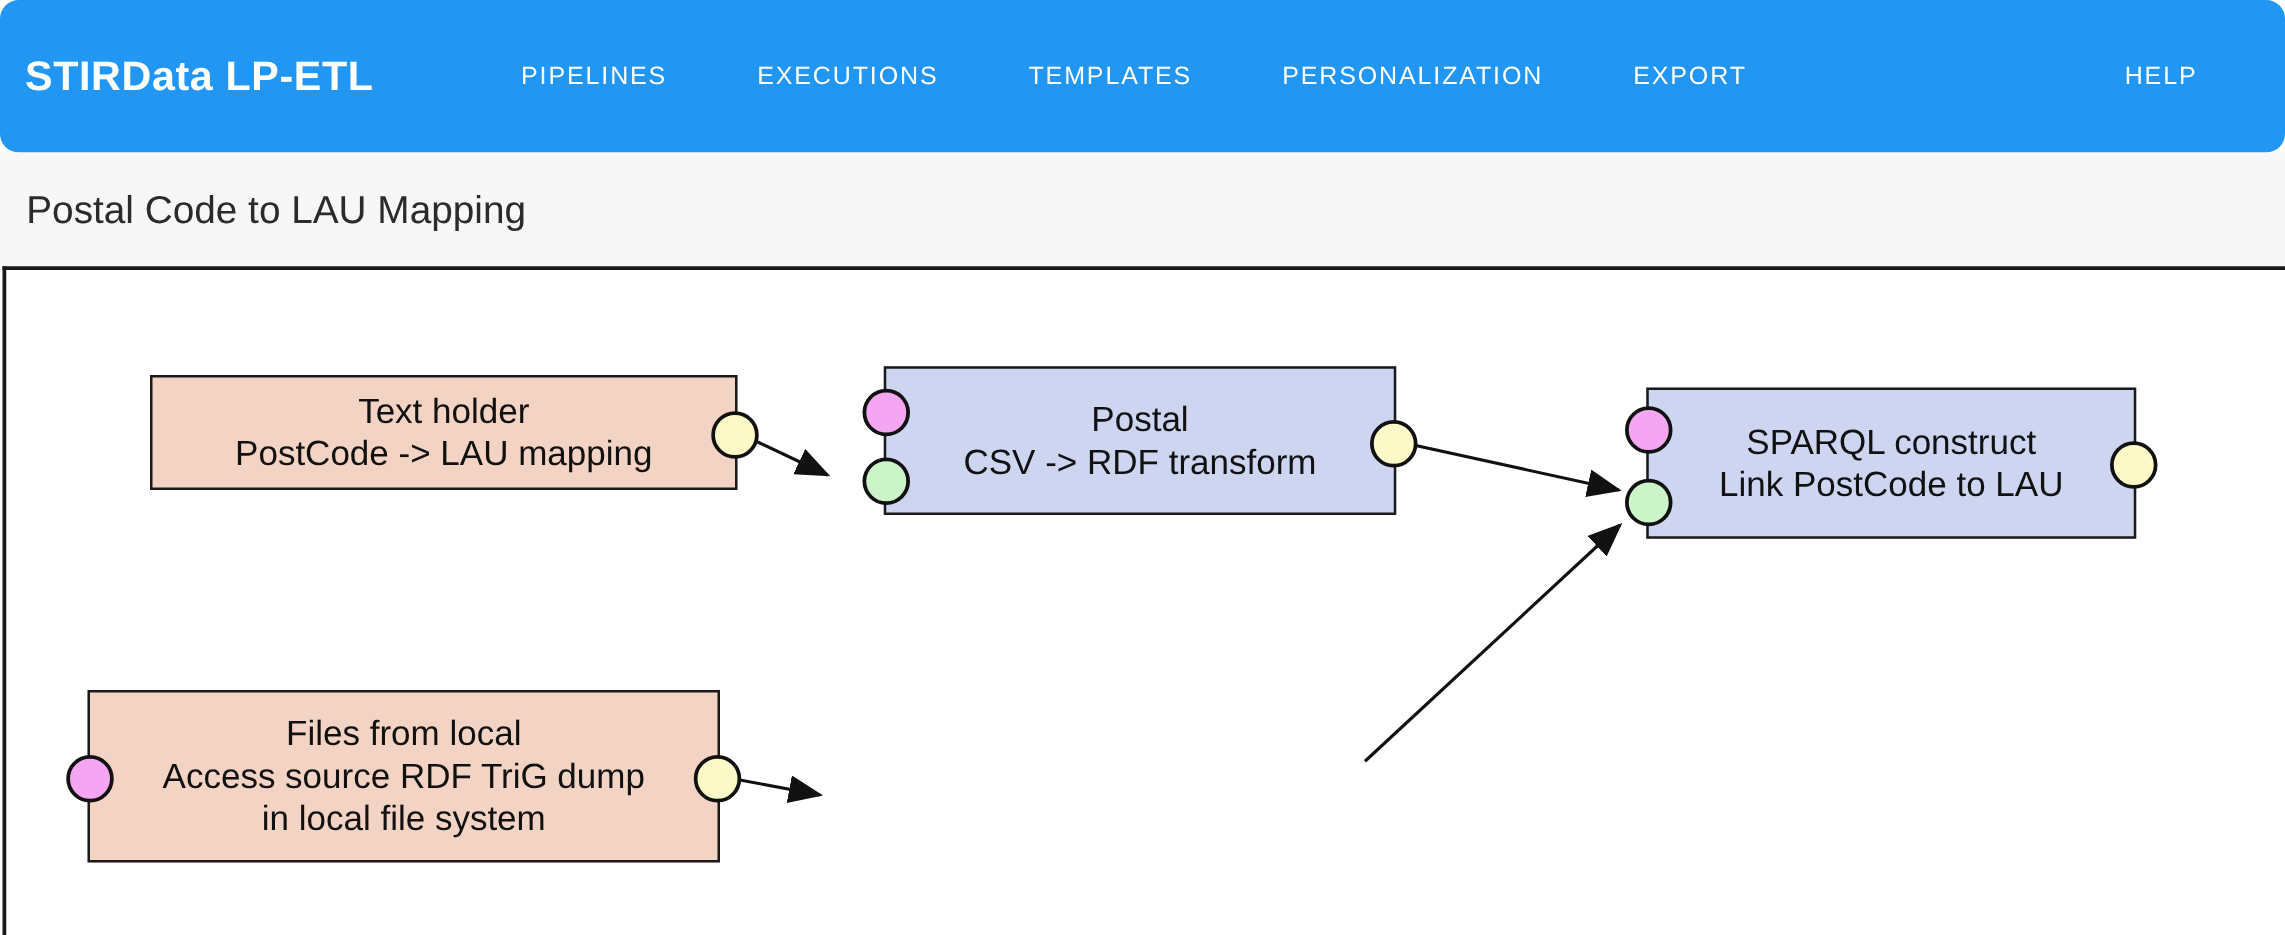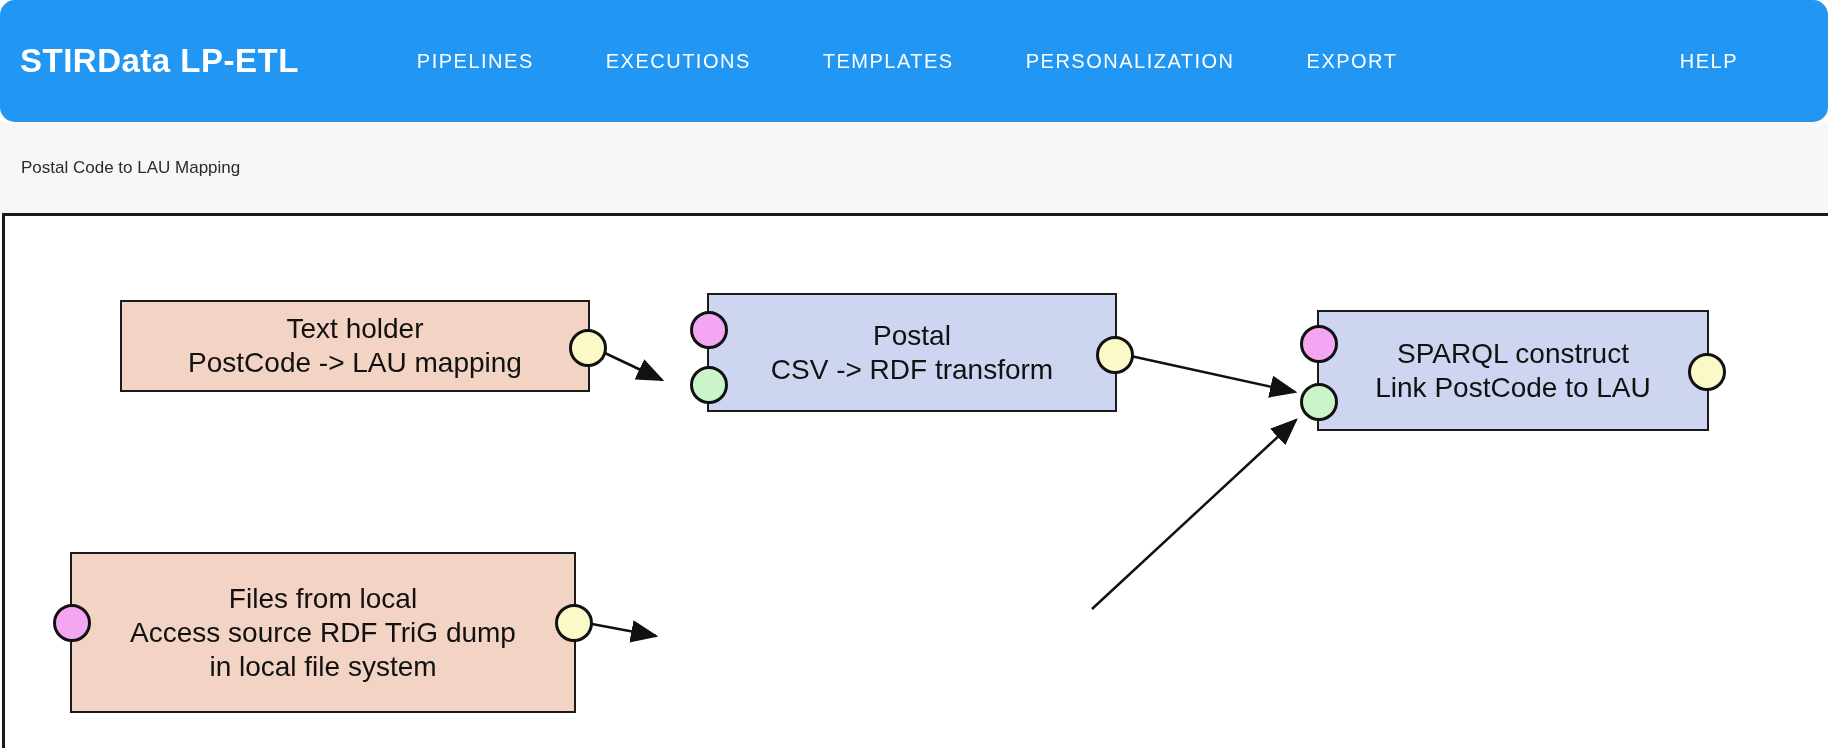--- a/index.html
+++ b/index.html
@@ -11,34 +11,34 @@
     position:absolute; left:0; top:0; width:1828px; height:122px;
     background:var(--navbar-bg,#2196F3);
     display:flex; align-items:center;border-radius:15px;
   }
   .brand {
     margin-left:20px; color:#fff; font-size:33px; font-weight:bold;
     letter-spacing:0.5px; white-space:nowrap; cursor:pointer;
   }
   .nav-items {
     display:flex; align-items:center; margin-left:118px; gap:72px;
-    flex:1; padding-right:90px;
+    flex:1; padding-right:70px;
   }
   .nav-item {
     color:#fff; font-size:20px; letter-spacing:1.5px; white-space:nowrap;
     cursor:pointer;
   }
   .nav-item:last-child { margin-left:auto; }
 
   
   .header {
     position:absolute; left:0; top:122px; width:1828px; height:91px;
     background:#f7f7f7; display:flex; align-items:center;
   }
-  .page-title { margin-left:21px; font-size:17px; color:#2b2b2b; }
+  .page-title { margin-left:21px; font-size:31px; color:#2b2b2b; }
 
   
   .canvas {
     position:absolute; left:2px; top:213px; width:1829px; height:538px;
     background:#ffffff;
     border-top:3px solid var(--stroke,#1a1a1a);
     border-left:3px solid var(--stroke,#1a1a1a);
   }
   .edges-layer { position:absolute; left:0; top:0; pointer-events:none; }
   .edges-layer line { pointer-events:stroke; }
@@ -110,21 +110,21 @@
   </div>
 
   <div class="node transformer" style="left:1312px; top:94px; width:392px; height:121px;">
     <div class="node-line">SPARQL construct</div>
     <div class="node-line">Link PostCode to LAU</div>
     <span class="port config" style="left:-19px; top:13px;"></span>
     <span class="port input" style="left:-19px; top:71px;"></span>
     <span class="port output" style="right:-19px; top:41px;"></span>
   </div>
 
-  <div class="node extractor" style="left:65px; top:336px; width:506px; height:161px;">
+  <div class="node extractor" style="left:65px; top:336px; width:506px; height:138px;">
     <div class="node-line">Files from local</div>
     <div class="node-line">Access source RDF TriG dump</div>
     <div class="node-line">in local file system</div>
     <span class="port config" style="left:-19px; top:50px;"></span>
     <span class="port output" style="right:-19px; top:50px;"></span>
   </div>
 
 
 </div>
 

